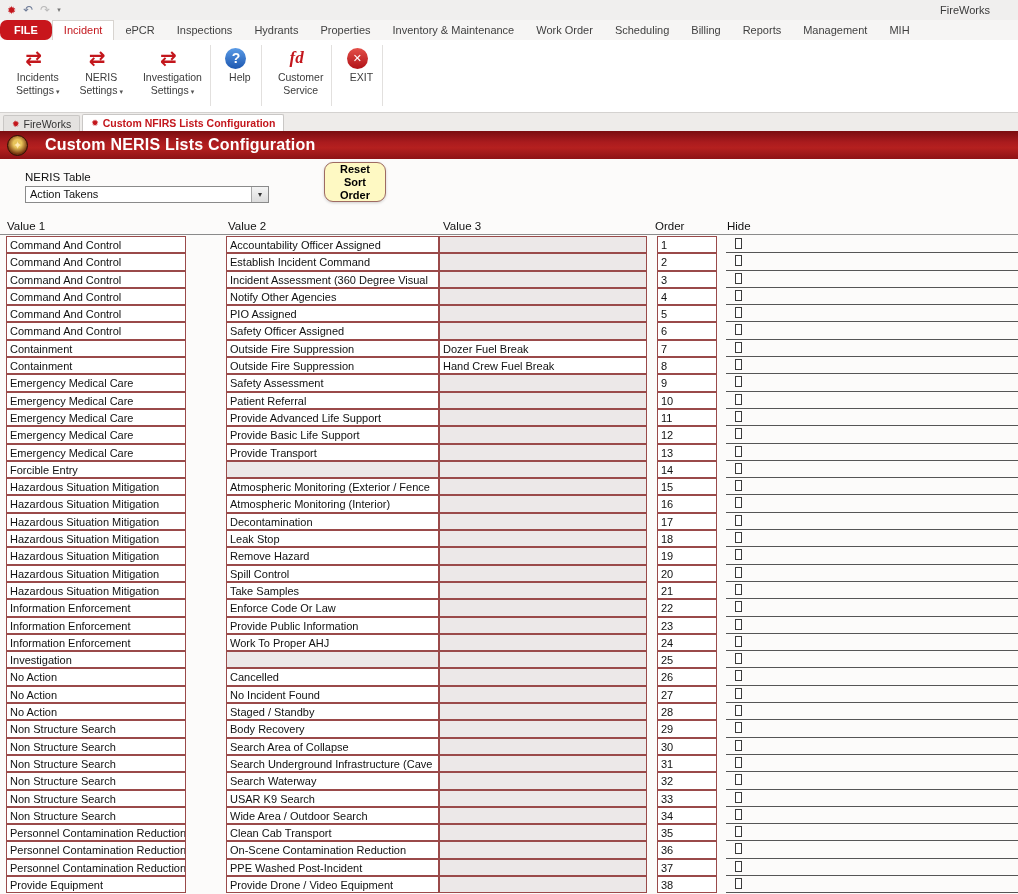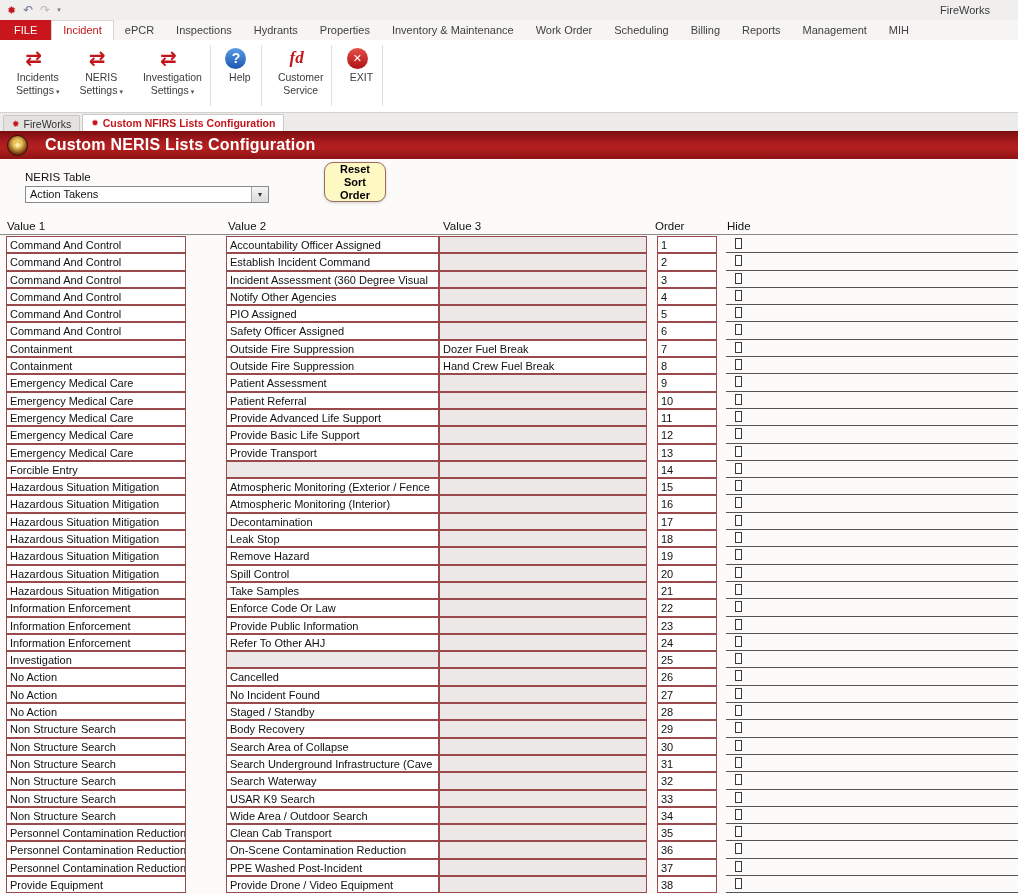--- a/index.html
+++ b/index.html
@@ -16,21 +16,21 @@
   .app-ic{color:#c3161c;font-size:11px;line-height:20px;}
   .qat-ic{font-size:12px;line-height:20px;color:#6c7a96;}
   .qat-ic.disabled{color:#b9b9b9;}
   .qat-caret{font-size:7px;color:#777;}
   .win-title{position:absolute;right:28px;top:4px;font-size:11px;color:#3a3a3a;}
 
   
   .ribbon-tabs{position:absolute;top:20px;left:0;right:0;height:20px;background:#f6f5f4;
     display:flex;align-items:stretch;}
   .rtab{padding:4px 11px 0;font-size:11px;color:#3f3f3f;white-space:nowrap;}
-  .rtab.file{background:#c8161c;color:#fff;font-weight:normal;padding:4px 14px 0;}
+  .rtab.file{background:#c8161c;color:#fff;font-weight:bold;padding:4px 14px 0;border-radius:7px;}
   .rtab.active{background:#fff;color:#c3161c;border:1px solid #d8d4d0;border-bottom:none;padding-top:3px;}
 
   
   .ribbon-body{position:absolute;top:40px;left:0;right:0;height:73px;background:#fff;
     border-bottom:1px solid #d4d2d0;display:flex;align-items:stretch;padding:3px 2px 0;}
   .rb-btn{display:flex;flex-direction:column;align-items:center;gap:1px;padding:3px 6px 0;min-width:46px;}
   .rb-icwrap{height:24px;display:flex;align-items:center;}
   .rb-l1,.rb-l2{font-size:10.5px;color:#3c3c3c;line-height:12px;text-align:right;white-space:nowrap;padding-left:8px;}
   .dd{font-size:7px;color:#555;margin-left:2px;}
   .rb-sep{width:1px;background:#e2e0de;margin:2px 2px 6px;}
@@ -256,21 +256,21 @@
     <div class="trow">
       <div class="cell c1">Containment</div>
       <div class="cell c2">Outside Fire Suppression</div>
       <div class="cell c3">Hand Crew Fuel Break</div>
       <div class="cell co">8</div>
       <div class="hidebox"></div>
       <div class="hideline"></div>
     </div>
     <div class="trow">
       <div class="cell c1">Emergency Medical Care</div>
-      <div class="cell c2">Patient Assessment</div>
+      <div class="cell c2">Safety Assessment</div>
       <div class="cell c3 empty"></div>
       <div class="cell co">9</div>
       <div class="hidebox"></div>
       <div class="hideline"></div>
     </div>
     <div class="trow">
       <div class="cell c1">Emergency Medical Care</div>
       <div class="cell c2">Patient Referral</div>
       <div class="cell c3 empty"></div>
       <div class="cell co">10</div>
@@ -376,21 +376,21 @@
     <div class="trow">
       <div class="cell c1">Information Enforcement</div>
       <div class="cell c2">Provide Public Information</div>
       <div class="cell c3 empty"></div>
       <div class="cell co">23</div>
       <div class="hidebox"></div>
       <div class="hideline"></div>
     </div>
     <div class="trow">
       <div class="cell c1">Information Enforcement</div>
-      <div class="cell c2">Refer To Other AHJ</div>
+      <div class="cell c2">Work To Proper AHJ</div>
       <div class="cell c3 empty"></div>
       <div class="cell co">24</div>
       <div class="hidebox"></div>
       <div class="hideline"></div>
     </div>
     <div class="trow">
       <div class="cell c1">Investigation</div>
       <div class="cell c2 empty"></div>
       <div class="cell c3 empty"></div>
       <div class="cell co">25</div>

